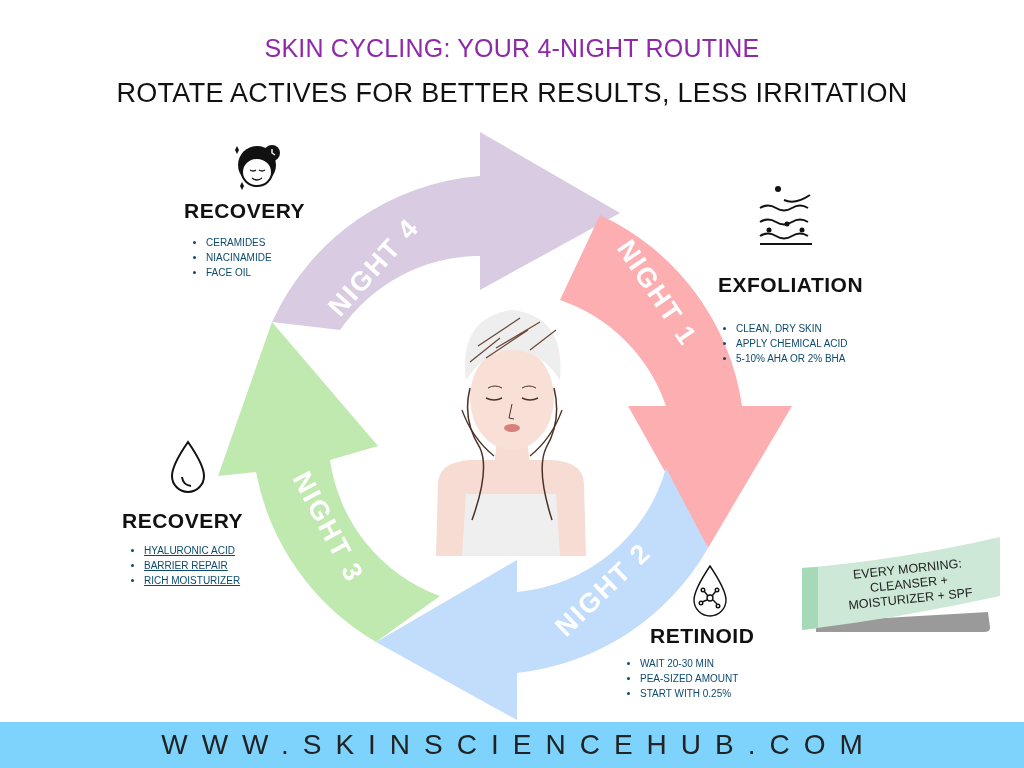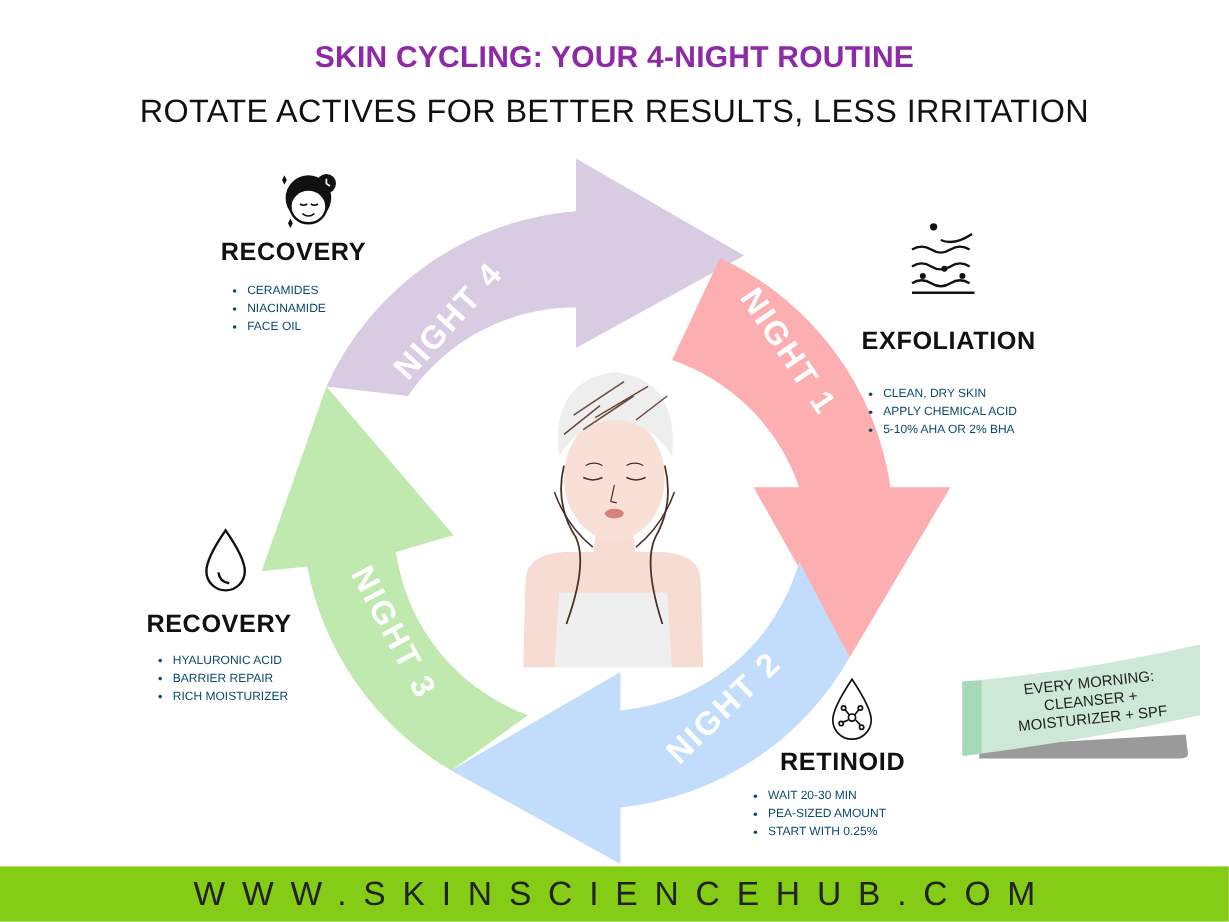--- a/index.html
+++ b/index.html
@@ -1,24 +1,24 @@
 <!DOCTYPE html>
 <html><head>
 <meta charset="utf-8">
 <style>
   html, body { margin:0; padding:0; }
   body { width:1024px; height:768px; position:relative; overflow:hidden; background:#ffffff; font-family:"Liberation Sans", sans-serif; color:#111; }
-  .title { position:absolute; top:34px; left:0; width:1024px; text-align:center; font-size:25px; font-weight:bold; color:#8e2aa8; letter-spacing:0.2px; }
+  .title { position:absolute; top:34px; left:0; width:1024px; text-align:center; font-size:25px; font-weight:normal; color:#8e2aa8; letter-spacing:0.2px; }
   .subtitle { position:absolute; top:78px; left:0; width:1024px; text-align:center; font-size:27px; color:#111; letter-spacing:0.3px; }
   svg.diagram { position:absolute; left:0; top:0; width:1024px; height:768px; }
   .block { position:absolute; }
   .block h3 { margin:0; font-size:21px; font-weight:bold; color:#111; letter-spacing:0.5px; }
   .block ul { margin:6px 0 0 0; padding:0 0 0 22px; font-size:10px; line-height:15px; color:#0c4a6e; }
   .block li { padding-left:0; }
-  .footer { position:absolute; left:0; top:722px; width:1024px; height:46px; background:#84cc16; }
+  .footer { position:absolute; left:0; top:722px; width:1024px; height:46px; background:#7dd3fc; }
   .footer span { display:block; text-align:center; line-height:46px; font-size:28px; letter-spacing:14px; color:#222; padding-left:14px; }
   .note-text { position:absolute; left:824px; top:562px; width:170px; text-align:center; font-size:12.5px; line-height:15px; color:#222; transform:rotate(-6deg); }
 </style>
 </head>
 <body>
 
 <div class="title">SKIN CYCLING: YOUR 4-NIGHT ROUTINE</div>
 <div class="subtitle">ROTATE ACTIVES FOR BETTER RESULTS, LESS IRRITATION</div>
 
 <svg class="diagram" viewBox="0 0 1024 768">
@@ -121,21 +121,21 @@
   <h3>EXFOLIATION</h3>
   <ul style="margin-top:24px; padding-left:18px;">
     <li>CLEAN, DRY SKIN</li>
     <li>APPLY CHEMICAL ACID</li>
     <li>5-10% AHA OR 2% BHA</li>
   </ul>
 </div>
 
 <div class="block" style="left:122px; top:509px;">
   <h3>RECOVERY</h3>
-  <ul style="margin-top:10px;">
+  <ul style="margin-top:10px;text-decoration:underline;">
     <li>HYALURONIC ACID</li>
     <li>BARRIER REPAIR</li>
     <li>RICH MOISTURIZER</li>
   </ul>
 </div>
 
 <div class="block" style="left:650px; top:624px;">
   <h3>RETINOID</h3>
   <ul style="margin-top:8px; margin-left:-32px;">
     <li>WAIT 20-30 MIN</li>

